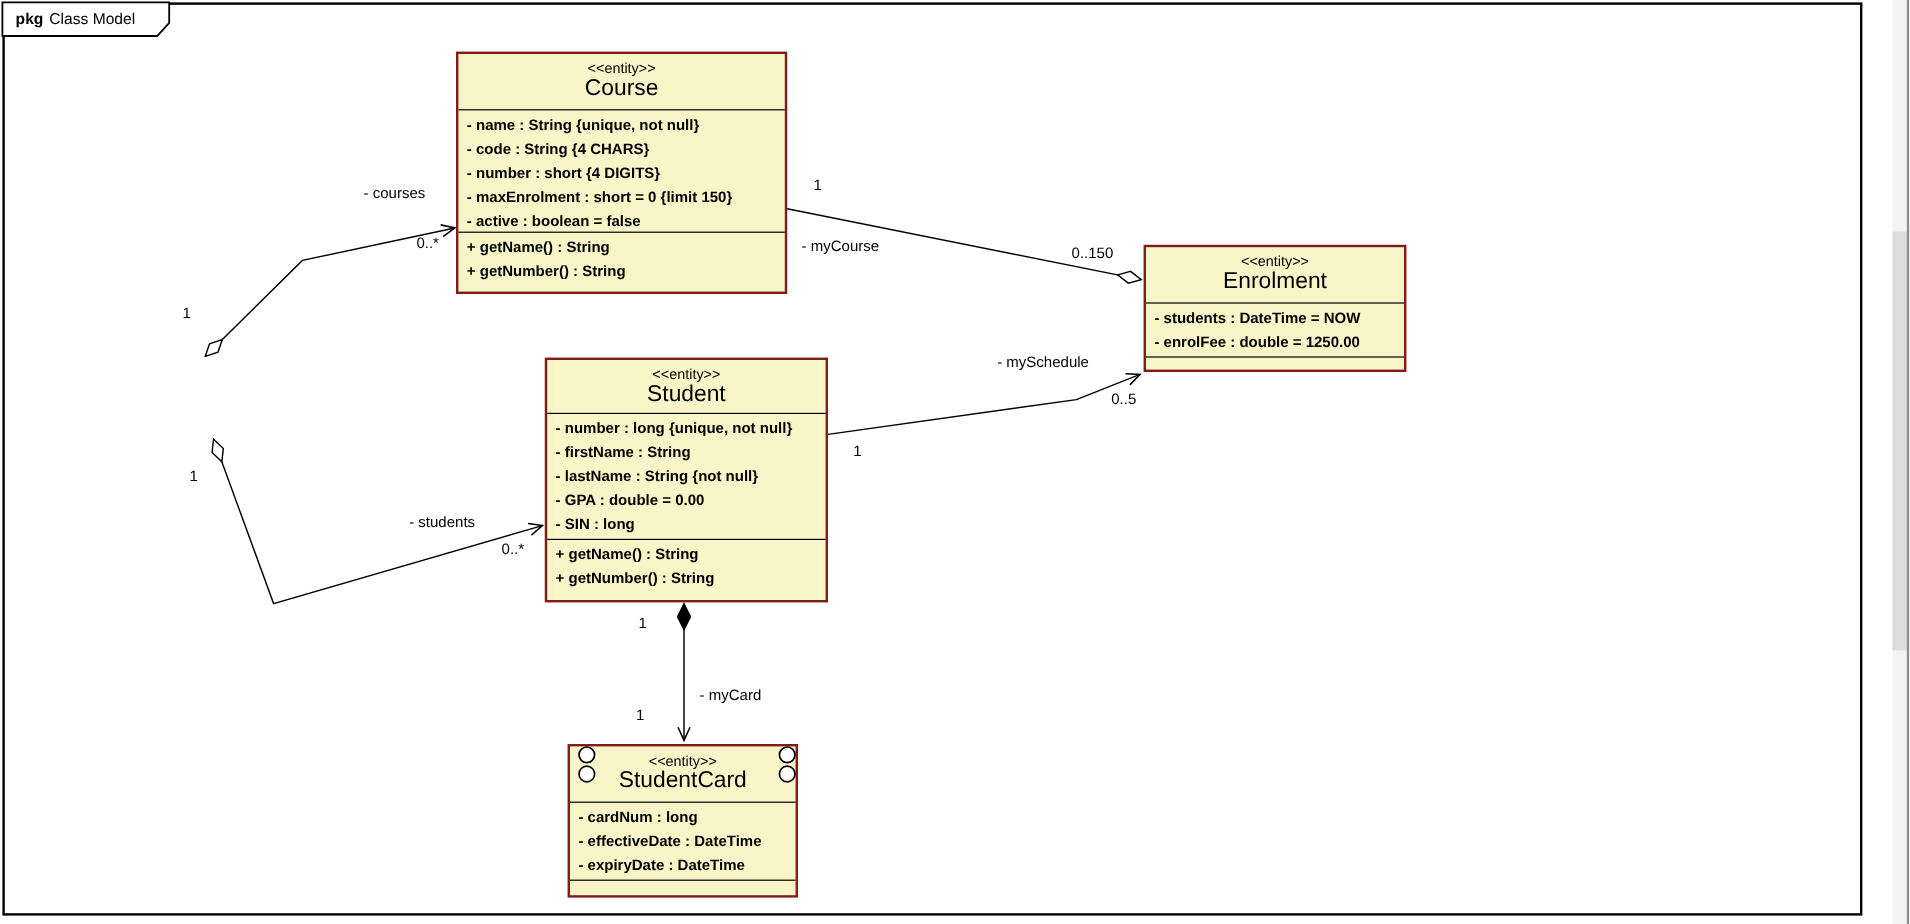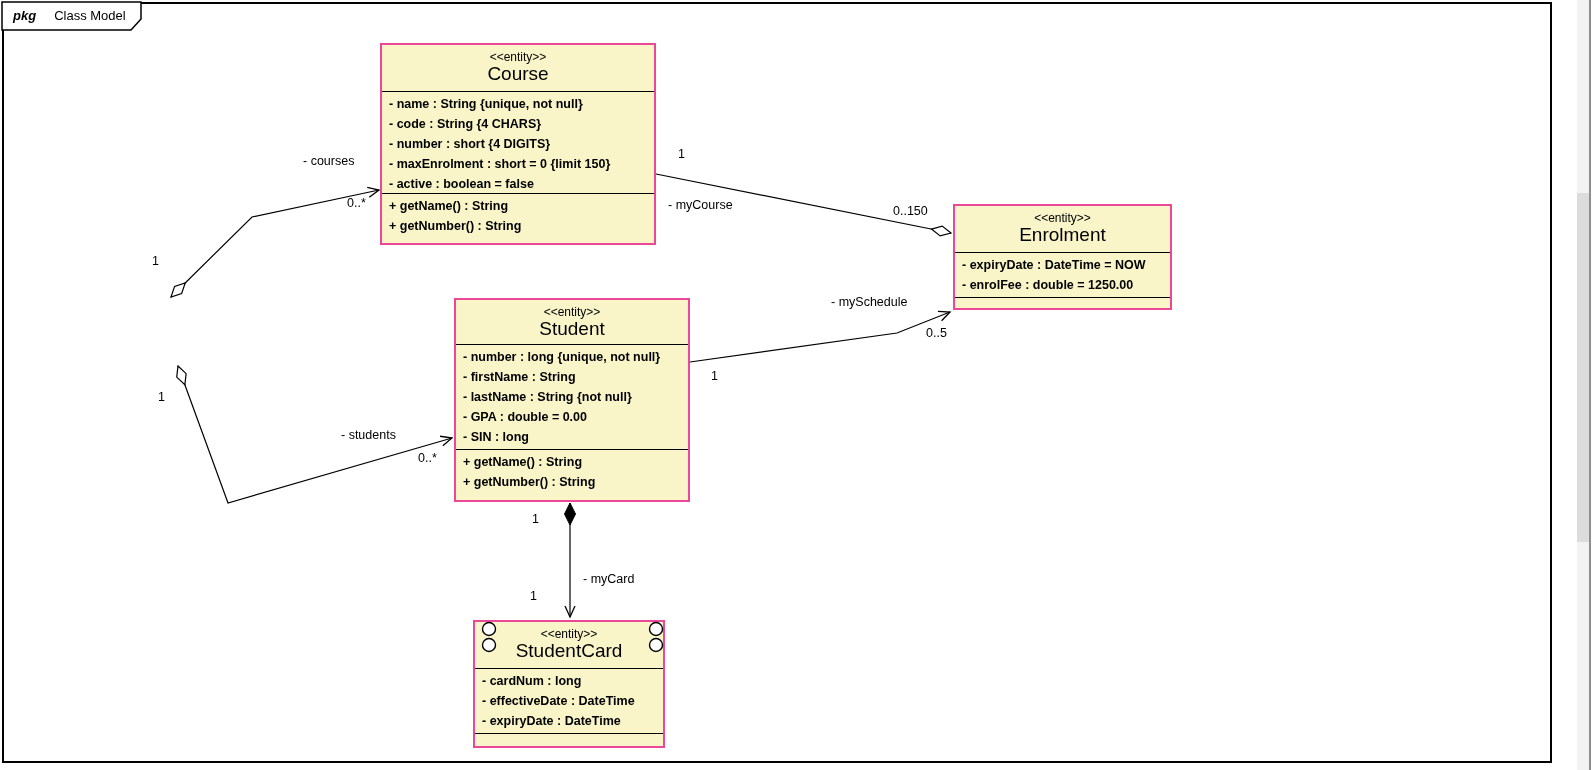--- a/index.html
+++ b/index.html
@@ -1,21 +1,21 @@
 <!DOCTYPE html>
 <html><head>
 <meta charset="utf-8">
 <style>
   html,body{margin:0;padding:0;background:#fff;}
   .screen{position:relative;width:1592px;height:770px;overflow:hidden;background:#fff;
           font-family:"Liberation Sans",sans-serif;color:#000;}
   svg{position:absolute;left:0;top:0;pointer-events:none;}
   .frame-tab-text{position:absolute;left:13px;top:8px;font-size:13px;white-space:nowrap;}
-  .frame-tab-text b{margin-right:18px;font-style:italic;}
-  .uml-class{position:absolute;background:#FAF5C9;border:2px solid #ec4899;box-sizing:border-box;
+  .frame-tab-text b{margin-right:5px;}
+  .uml-class{position:absolute;background:#FAF5C9;border:2px solid #7f1d1d;box-sizing:border-box;
              display:flex;flex-direction:column;z-index:2;}
   .uml-head{text-align:center;padding-top:5px;box-sizing:border-box;}
   .stereo{font-size:12px;line-height:15px;}
   .cname{font-size:19px;font-weight:normal;line-height:18px;}
   .sec{border-top:1px solid #000;box-sizing:border-box;padding-top:2px;overflow:hidden;}
   .mline{font-size:12.5px;line-height:20px;padding-left:7px;white-space:nowrap;font-weight:bold;}
   .lbl{position:absolute;font-size:12.5px;white-space:nowrap;z-index:4;}
   .conn{z-index:3;}
   .vscroll{position:absolute;right:3px;top:0;width:12px;height:770px;background:#f3f3f3;z-index:6;}
   .vthumb{position:absolute;left:0;top:193px;width:12px;height:349px;background:#dcdcdc;}
@@ -71,21 +71,21 @@
       <div class="mline">+ getNumber() : String</div>
     </div>
   </div>
 
   <div class="uml-class" style="left:953px;top:204px;width:219px;height:106px">
     <div class="uml-head" style="height:46px">
       <div class="stereo">&lt;&lt;entity&gt;&gt;</div>
       <div class="cname">Enrolment</div>
     </div>
     <div class="sec" style="height:45px">
-      <div class="mline">- expiryDate : DateTime = NOW</div>
+      <div class="mline">- students : DateTime = NOW</div>
       <div class="mline">- enrolFee : double = 1250.00</div>
     </div>
     <div class="sec" style="flex:1"></div>
   </div>
 
   <div class="uml-class" style="left:473px;top:620px;width:192px;height:128px">
     <div class="uml-head" style="height:46px">
       <div class="stereo">&lt;&lt;entity&gt;&gt;</div>
       <div class="cname">StudentCard</div>
     </div>

